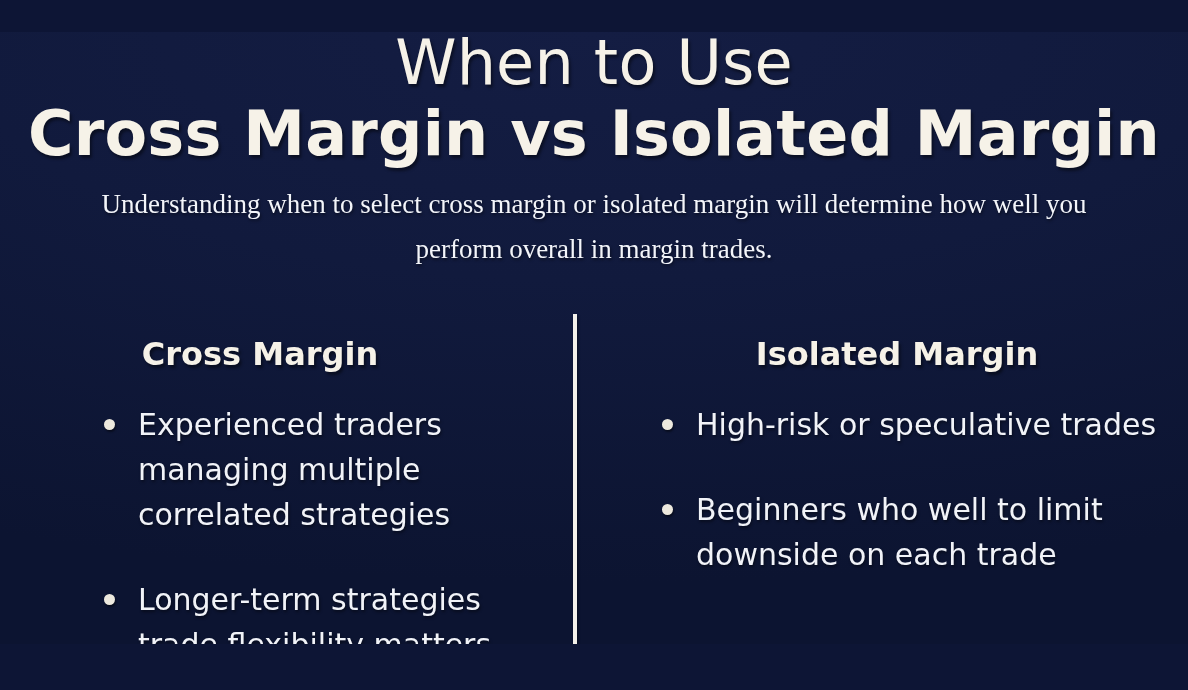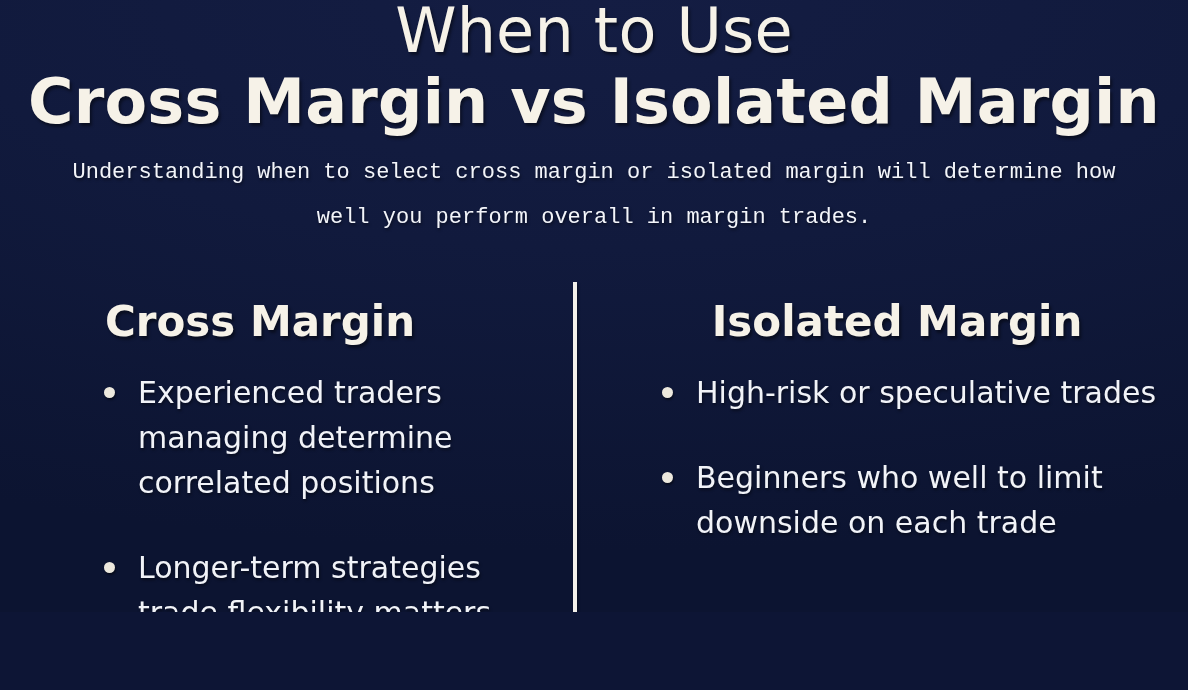--- a/index.html
+++ b/index.html
@@ -13,20 +13,21 @@
     overflow: hidden;
     font-family: "Liberation Sans", sans-serif;
   }
   #slide {
     position: relative;
     width: 1188px;
     height: 612px;
     background:
       radial-gradient(120% 90% at 50% 0%, #141d43 0%, #111a3d 45%, #0c1431 100%);
     overflow: hidden;
+    margin-top: 32px;
   }
 
   
   .header {
     position: absolute;
     left: 0;
     top: 0;
     width: 1188px;
     text-align: center;
   }
@@ -48,23 +49,23 @@
     font-size: 62px;
     line-height: 72px;
     letter-spacing: 0.2px;
     color: #f6f2e8;
     text-shadow: 2px 3px 3px rgba(0,0,0,0.45);
   }
   .subtitle {
     display: block;
     width: 1060px;
     margin: 12px auto 0 auto;
-    font-family: Liberation Mono, monospace;
+    font-family: Liberation Serif, serif;
     font-weight: 400;
-    font-size: 22px;
+    font-size: 27px;
     line-height: 45px;
     color: #f3f5fa;
     text-shadow: 1px 2px 3px rgba(0,0,0,0.45);
   }
 
   
   .columns {
     position: absolute;
     left: 0;
     top: 282px;
@@ -83,21 +84,21 @@
   .column {
     position: absolute;
     top: 0;
   }
   .col-left  { left: 30px;  width: 520px; }
   .col-right { left: 618px; width: 540px; }
 
   .col-heading {
     font-family: "DejaVu Sans", sans-serif;
     font-weight: 700;
-    font-size: 42px;
+    font-size: 32px;
     line-height: 52px;
     color: #f6f2e8;
     text-shadow: 2px 3px 3px rgba(0,0,0,0.45);
     margin: 14px 0 0 0;
   }
   .col-left .col-heading  { text-align: center; padding-right: 60px; }
   .col-right .col-heading { text-align: center;  padding-left: 18px; }
 
   ul.bullets {
     list-style: none;
@@ -145,21 +146,21 @@
 
   <div class="columns">
 
     <div class="divider"></div>
 
     <div class="column col-left">
       <div class="col-heading">Cross Margin</div>
       <ul class="bullets">
         <li>
           <span class="dot"></span>
-          <span class="btext">Experienced traders managing determine correlated positions</span>
+          <span class="btext">Experienced traders managing multiple correlated strategies</span>
         </li>
         <li>
           <span class="dot"></span>
           <span class="btext">Longer-term strategies trade flexibility matters</span>
         </li>
       </ul>
     </div>
 
     <div class="column col-right">
       <div class="col-heading">Isolated Margin</div>

